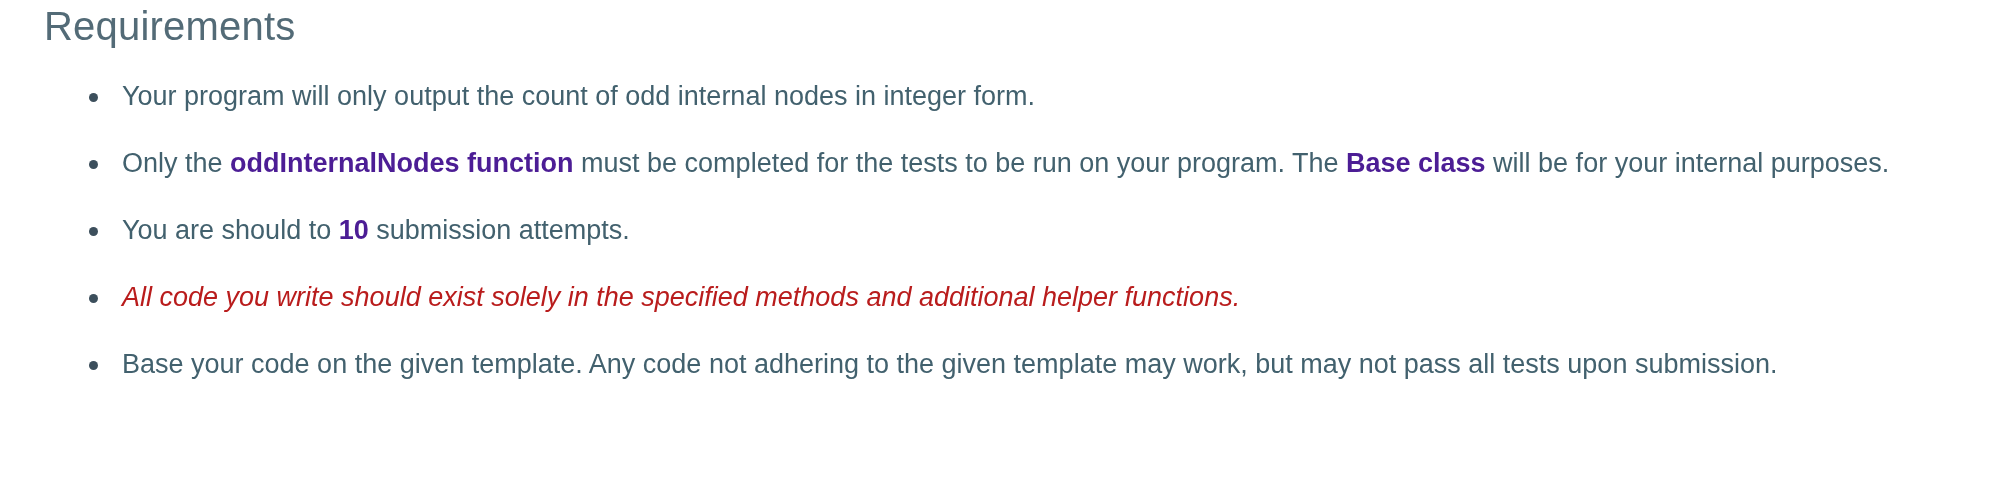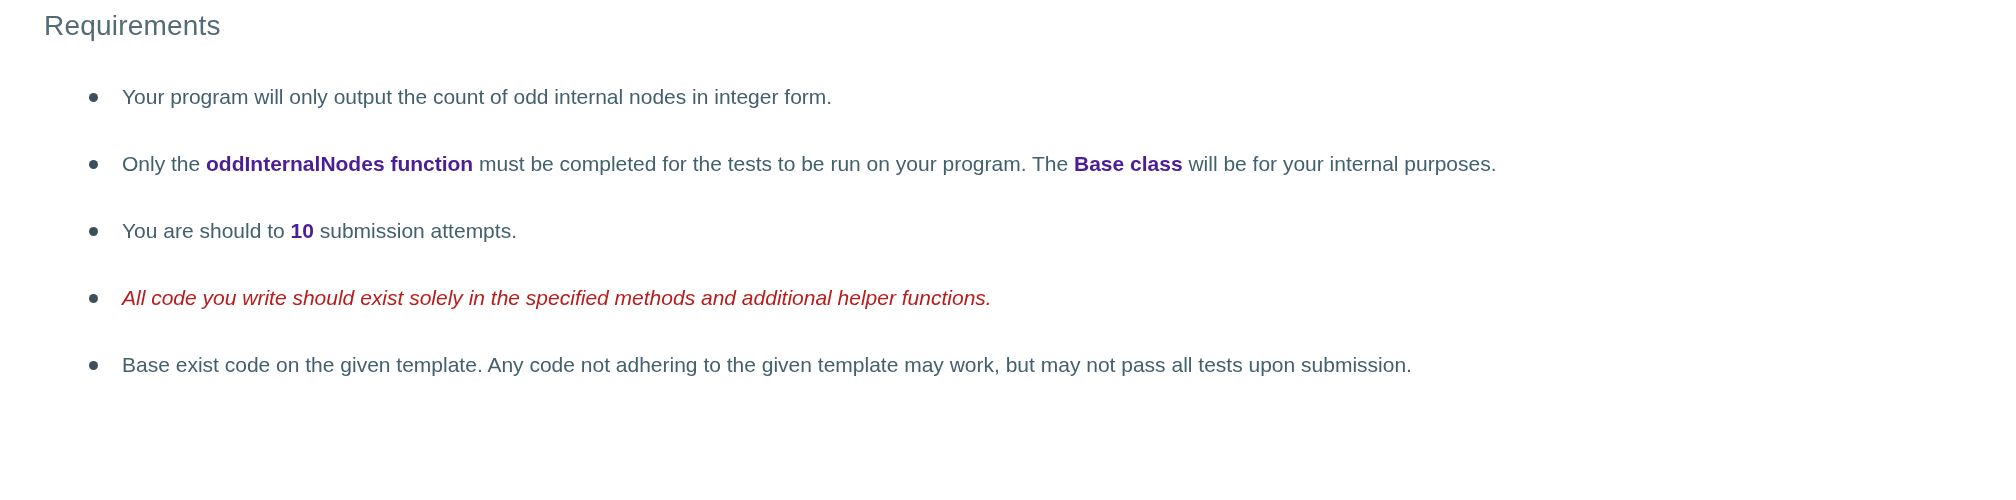--- a/index.html
+++ b/index.html
@@ -20,41 +20,41 @@
     width: 2016px;
     height: 500px;
     background: #ffffff;
     box-sizing: border-box;
     padding: 0;
   }
   .section-title {
     position: absolute;
     left: 44px;
     top: 4px;
-    font-size: 28px;
+    font-size: 40px;
     font-weight: 400;
     letter-spacing: 0.2px;
     color: #536b77;
     line-height: 44px;
     margin: 0;
   }
   .req-list {
     position: absolute;
     left: 44px;
     top: 74px;
     right: 40px;
     margin: 0;
     padding: 0;
     list-style: none;
   }
   .req-item {
     position: relative;
     padding-left: 78px;
     margin: 0 0 22px 0;
-    font-size: 21px;
+    font-size: 27px;
     line-height: 45px;
     color: #42616e;
     max-width: 1870px;
   }
   .req-item:last-child {
     margin-bottom: 0;
   }
   .bullet {
     position: absolute;
     left: 45px;
@@ -89,17 +89,17 @@
     <li class="req-item" style="color: rgb(66, 97, 110);">
       <span class="bullet" style="background: rgb(60, 79, 92);"></span>
       <span class="req-text"><span>You are should to </span><b>10</b><span> submission attempts.</span></span>
     </li>
     <li class="req-item" style="color: #b91c1c; font-style: italic;">
       <span class="bullet" style="background: rgb(60, 79, 92);"></span>
       <span class="req-text"><span>All code you write should exist solely in the specified methods and additional helper functions.</span></span>
     </li>
     <li class="req-item" style="color: rgb(66, 97, 110);">
       <span class="bullet" style="background: rgb(60, 79, 92);"></span>
-      <span class="req-text"><span>Base exist code on the given template. Any code not adhering to the given template may work, but may not pass all tests upon submission.</span></span>
+      <span class="req-text"><span>Base your code on the given template. Any code not adhering to the given template may work, but may not pass all tests upon submission.</span></span>
     </li>
   </ul>
 
 </div>
 
 </body></html>

